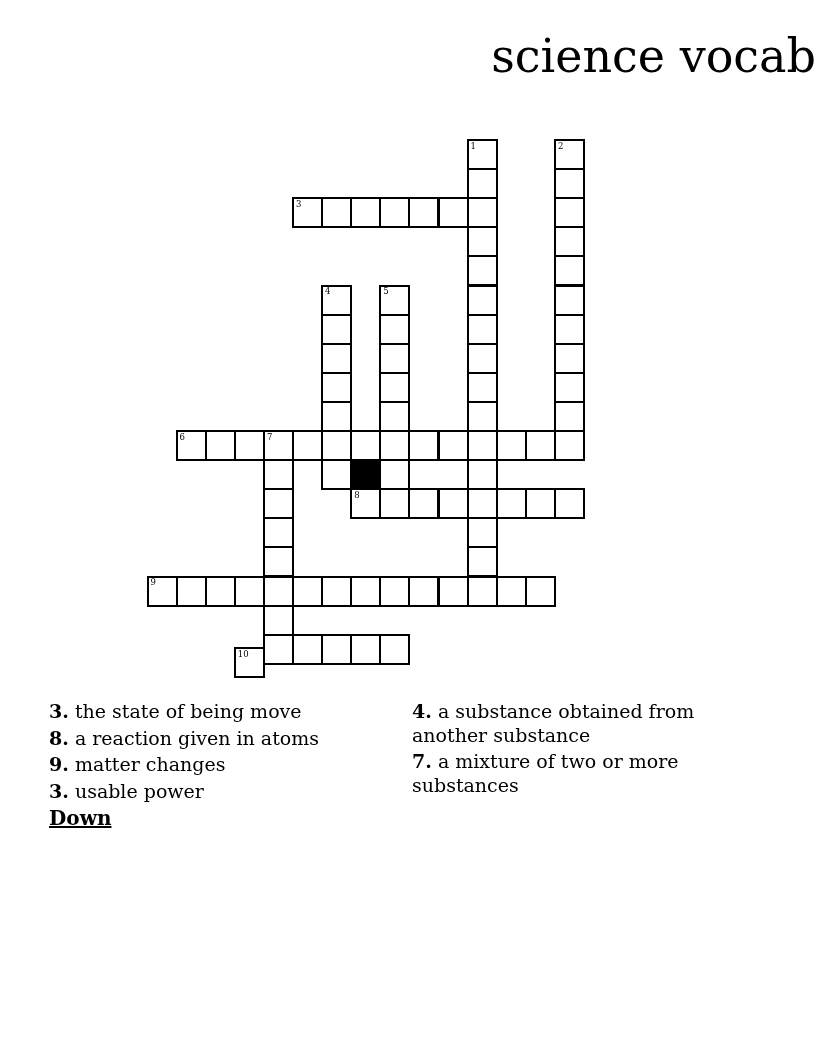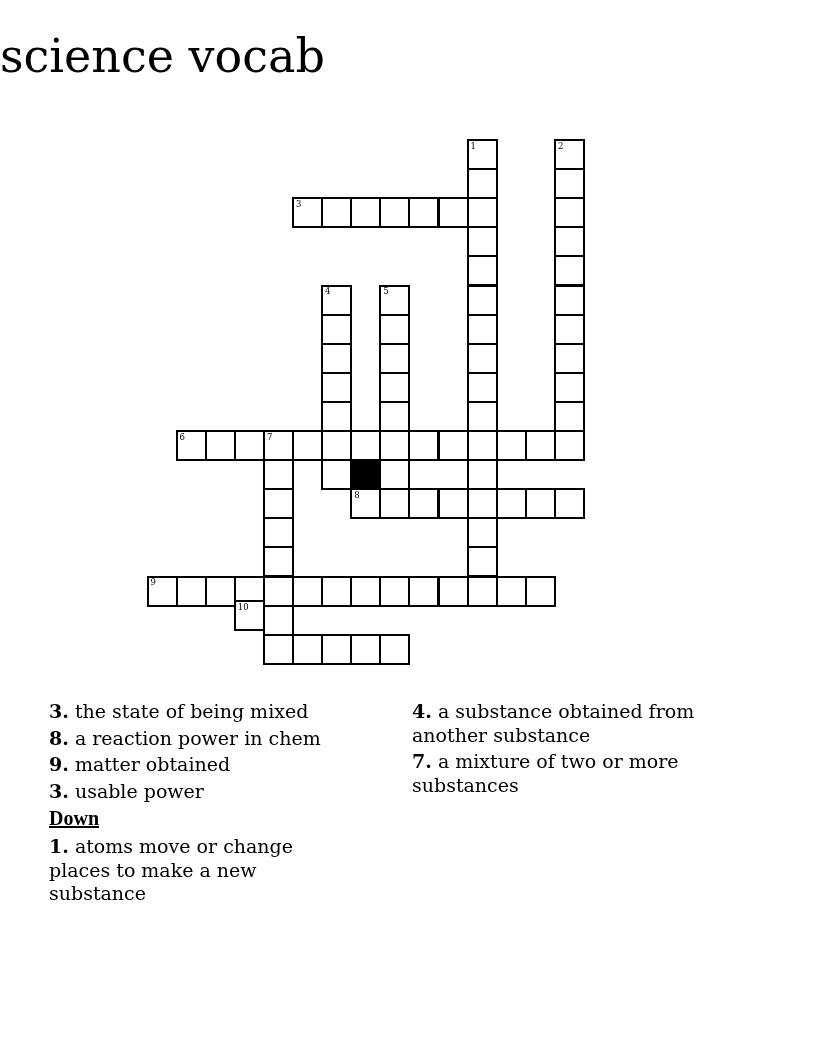--- a/index.html
+++ b/index.html
@@ -12,21 +12,21 @@
     color: #000000;
     font-family: "DejaVu Serif", serif;
     overflow: hidden;
   }
   .title {
     position: absolute;
     top: 30px;
     left: 0;
     width: 100%;
     margin: 0;
-    text-align: left;
+    text-align: right;
     font-size: 46px;
     font-weight: 400;
     line-height: 1.15;
   }
   .grid {
     position: absolute;
     left: 0; top: 0;
     width: 100%; height: 100%;
   }
   .cell {
@@ -49,21 +49,21 @@
   .clue-col { position: absolute; top: 700px; }
   .clue-col.left  { left: 49px;  width: 287px; }
   .clue-col.right { left: 412px; width: 303px; }
   .clue-heading {
     margin: 0 0 4px 0;
     font-size: 20px;
     font-weight: bold;
     text-decoration: underline;
     line-height: 25px;
   }
-  .clue-heading.down-h { margin-top: 2px; font-family: Liberation Serif, serif; }
+  .clue-heading.down-h { margin-top: 2px; }
   .clue {
     margin: 0 0 3px 0;
     font-size: 19px;
     line-height: 23.5px;
   }
   .clue b { font-weight: bold; }
 </style>
 </head>
 <body>
 
@@ -164,34 +164,33 @@
       <div class="cell" style="left: 204.7px; top: 575.5px;"></div>
       <div class="cell" style="left: 233.8px; top: 575.5px;"></div>
       <div class="cell" style="left: 292px; top: 575.5px;"></div>
       <div class="cell" style="left: 321.1px; top: 575.5px;"></div>
       <div class="cell" style="left: 350.2px; top: 575.5px;"></div>
       <div class="cell" style="left: 379.3px; top: 575.5px;"></div>
       <div class="cell" style="left: 408.4px; top: 575.5px;"></div>
       <div class="cell" style="left: 437.5px; top: 575.5px;"></div>
       <div class="cell" style="left: 495.7px; top: 575.5px;"></div>
       <div class="cell" style="left: 524.8px; top: 575.5px;"></div>
-      <div class="cell" style="left: 233.8px; top: 600px;">
+      <div class="cell" style="left: 233.8px; top: 647px;">
         <span class="num">10</span>
       </div>
       <div class="cell" style="left: 292px; top: 633.7px;"></div>
       <div class="cell" style="left: 321.1px; top: 633.7px;"></div>
       <div class="cell" style="left: 350.2px; top: 633.7px;"></div>
       <div class="cell" style="left: 379.3px; top: 633.7px;"></div>
       <div class="cell black" style="left: 350.2px; top: 459.1px;"></div>
     </div>
   <div id="clues-left" class="clue-col left">
-      <p class="clue"><b>3.</b> <span>the state of being mixed</span></p>
-      <p class="clue"><b>8.</b> <span>a reaction power in chem</span></p>
-      <p class="clue"><b>9.</b> <span>matter obtained</span></p>
+      <p class="clue"><b>3.</b> <span>the state of being move</span></p>
+      <p class="clue"><b>8.</b> <span>a reaction given in atoms</span></p>
+      <p class="clue"><b>9.</b> <span>matter changes</span></p>
       <p class="clue"><b>3.</b> <span>usable power</span></p>
       <p class="clue-heading down-h">Down</p>
-      <p class="clue"><b>1.</b> <span>atoms move or change places to make a new substance</span></p>
     </div>
   <div id="clues-right" class="clue-col right">
       <p class="clue"><b>4.</b> <span>a substance obtained from another substance</span></p>
       <p class="clue"><b>7.</b> <span>a mixture of two or more substances</span></p>
     </div>
 </div>
 
 </body></html>

